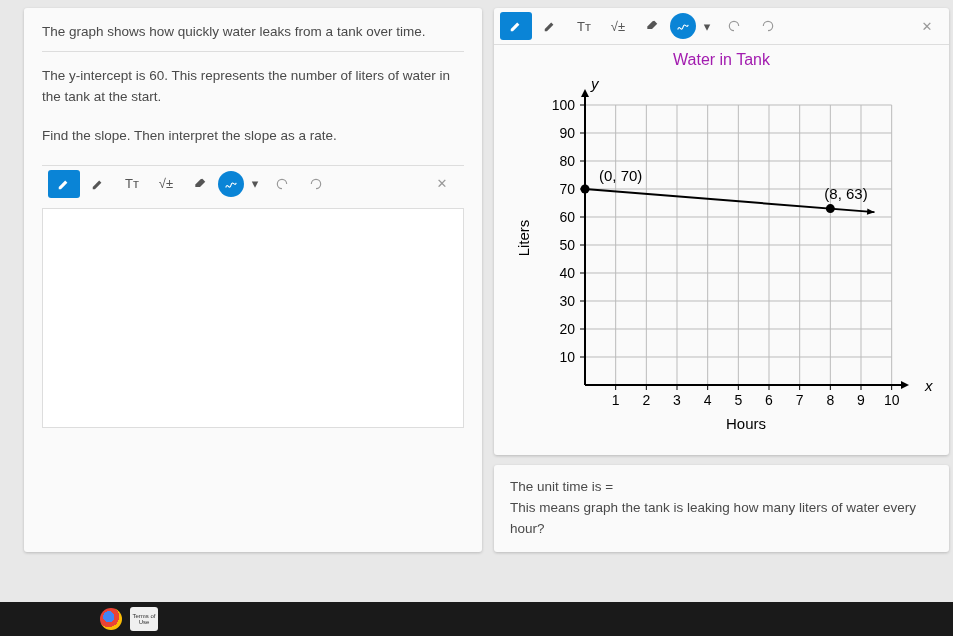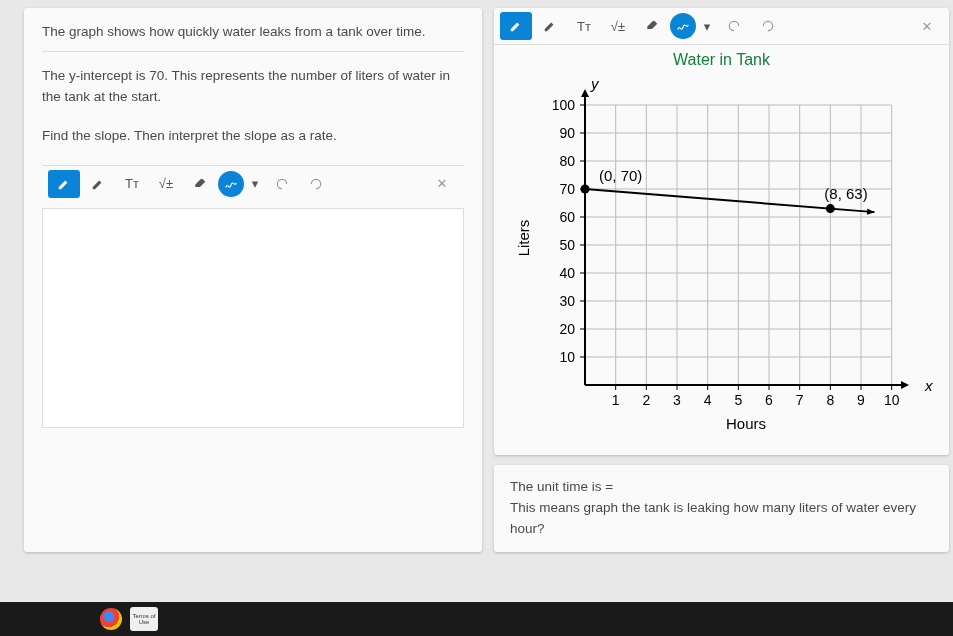--- a/index.html
+++ b/index.html
@@ -89,21 +89,21 @@
   border-radius: 3px;
   box-shadow: 0 1px 3px rgba(0,0,0,0.2);
   padding-bottom: 8px;
 }
 .chart-area {
   padding: 6px 10px 4px 10px;
 }
 .chart-title {
   text-align: center;
   font-size: 16px;
-  color: #15803d;
+  color: #a21caf;
   margin-bottom: 4px;
 }
 .chart-svg { display:block; margin:0 auto; }
 .response-card {
   background: #fafafa;
   border-radius: 3px;
   box-shadow: 0 1px 3px rgba(0,0,0,0.2);
   padding: 12px 16px;
   color: #4a4a4a;
   font-size: 13.5px;
@@ -139,21 +139,21 @@
 }
 </style>
 </head>
 <body>
 
 <div class="main-container">
 
   <div class="panel left-panel">
     <div class="problem-text">
       <p>The graph shows how quickly water leaks from a tank over time.</p>
-      <p>The y-intercept is 70. This represents the number of liters of water in the tank at the start.</p>
+      <p>The y-intercept is 60. This represents the number of liters of water in the tank at the start.</p>
       <p>Find the slope. Then interpret the slope as a rate.</p>
     </div>
 
     <div class="toolbar">
       <div class="tool-btn active">
         <svg width="14" height="14" viewBox="0 0 24 24">
             <path fill="#fff" d="M3 17.25V21h3.75L17.81 9.94l-3.75-3.75L3 17.25z"></path>
           </svg>
       </div>
       <div class="tool-btn">

